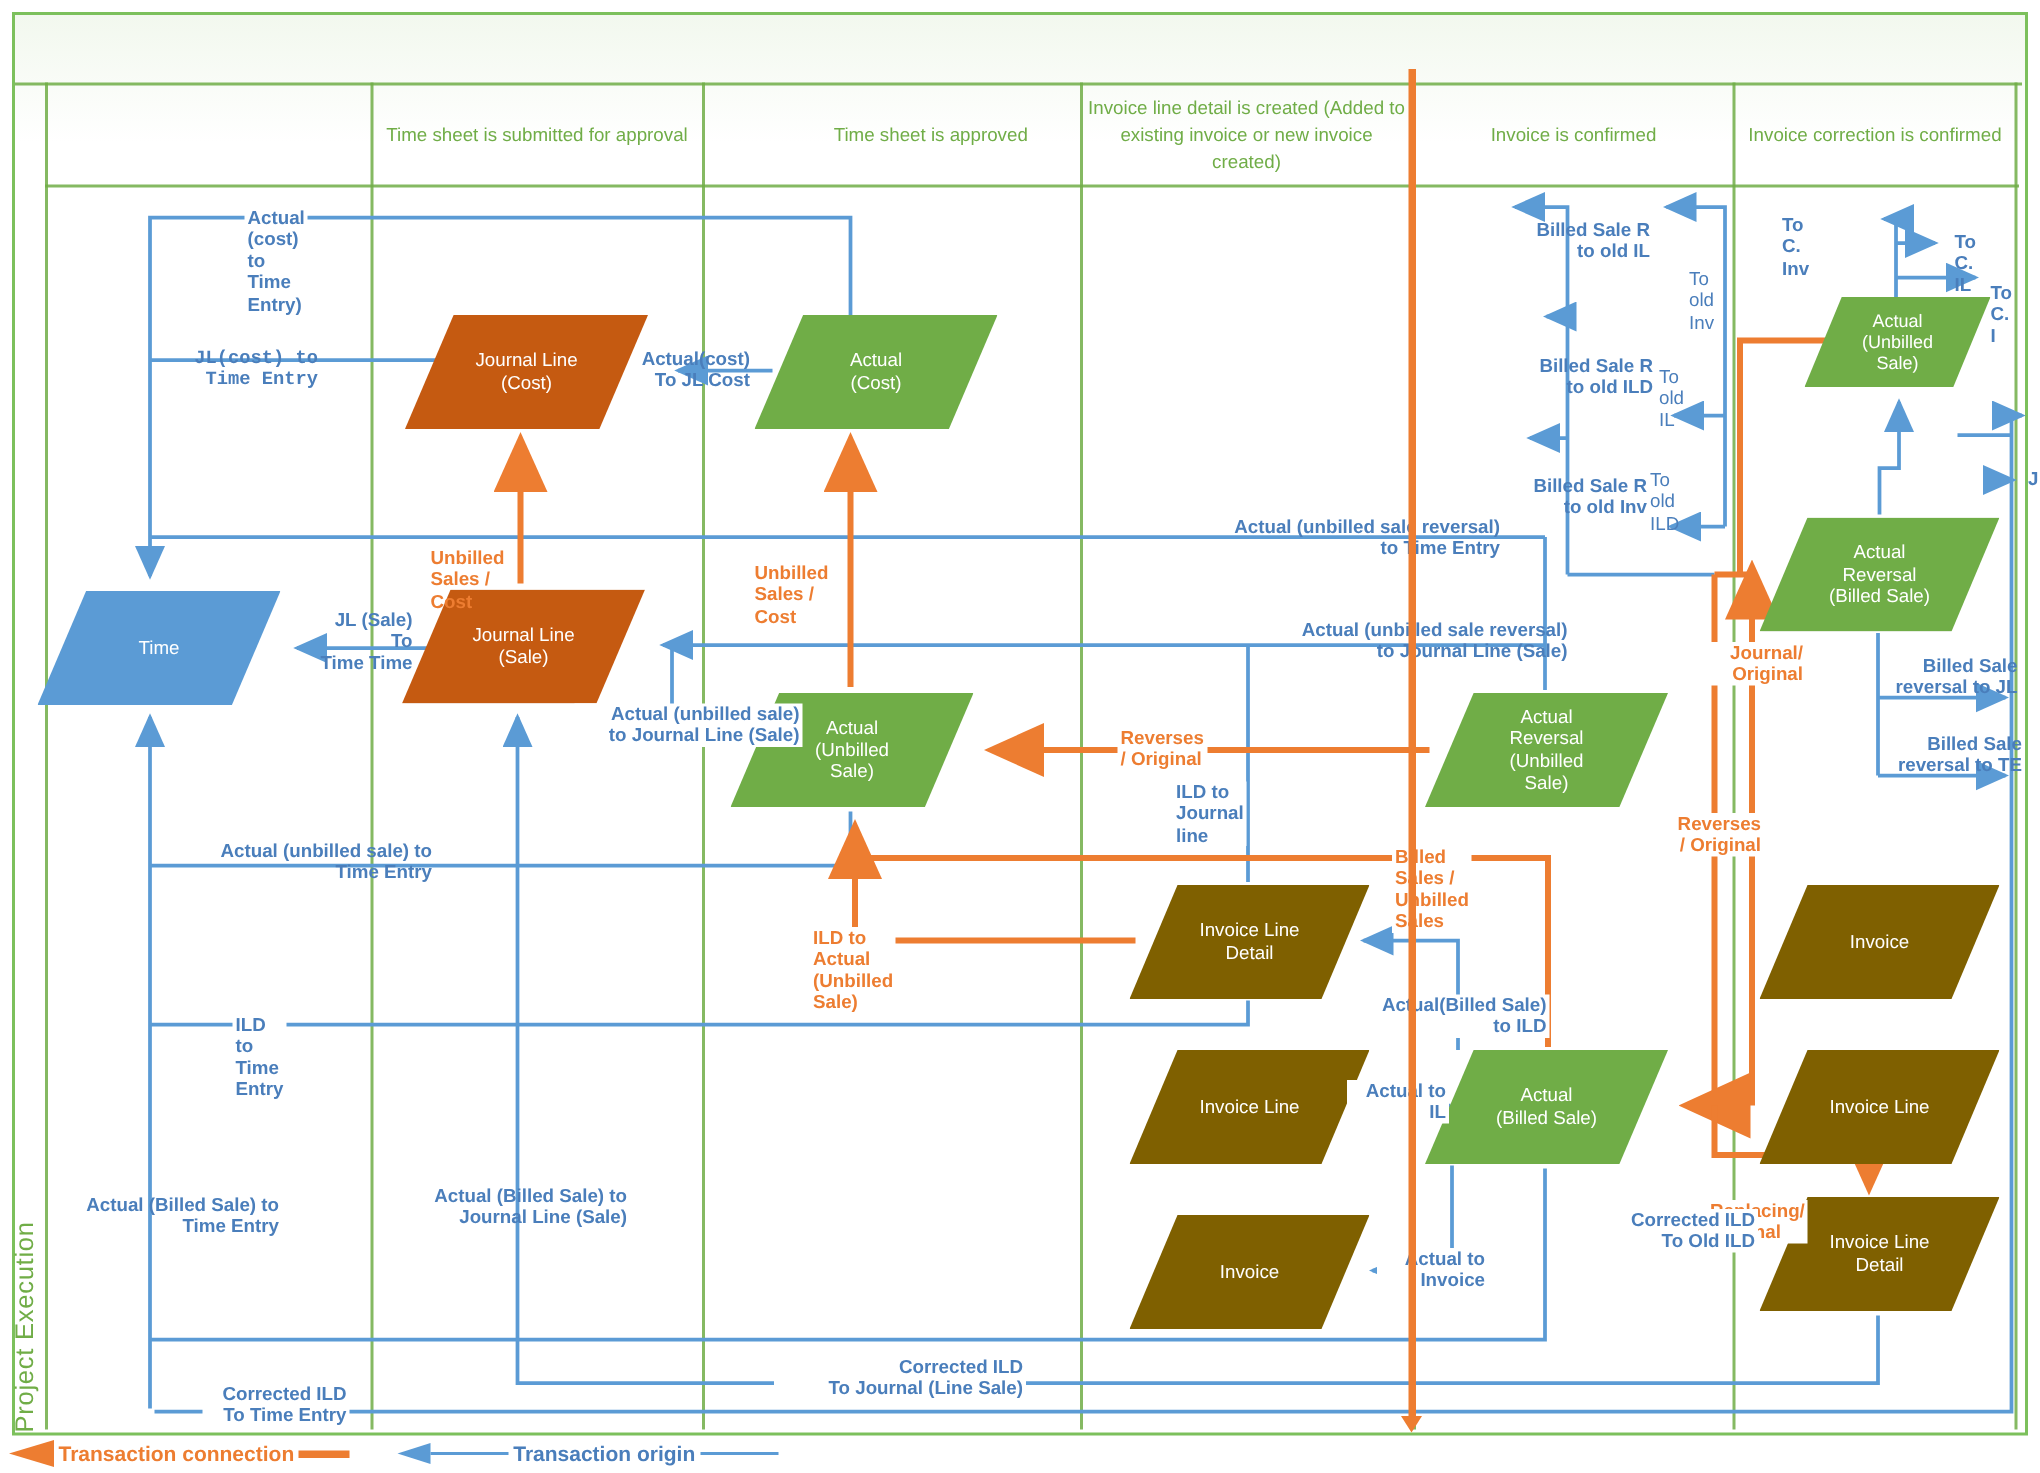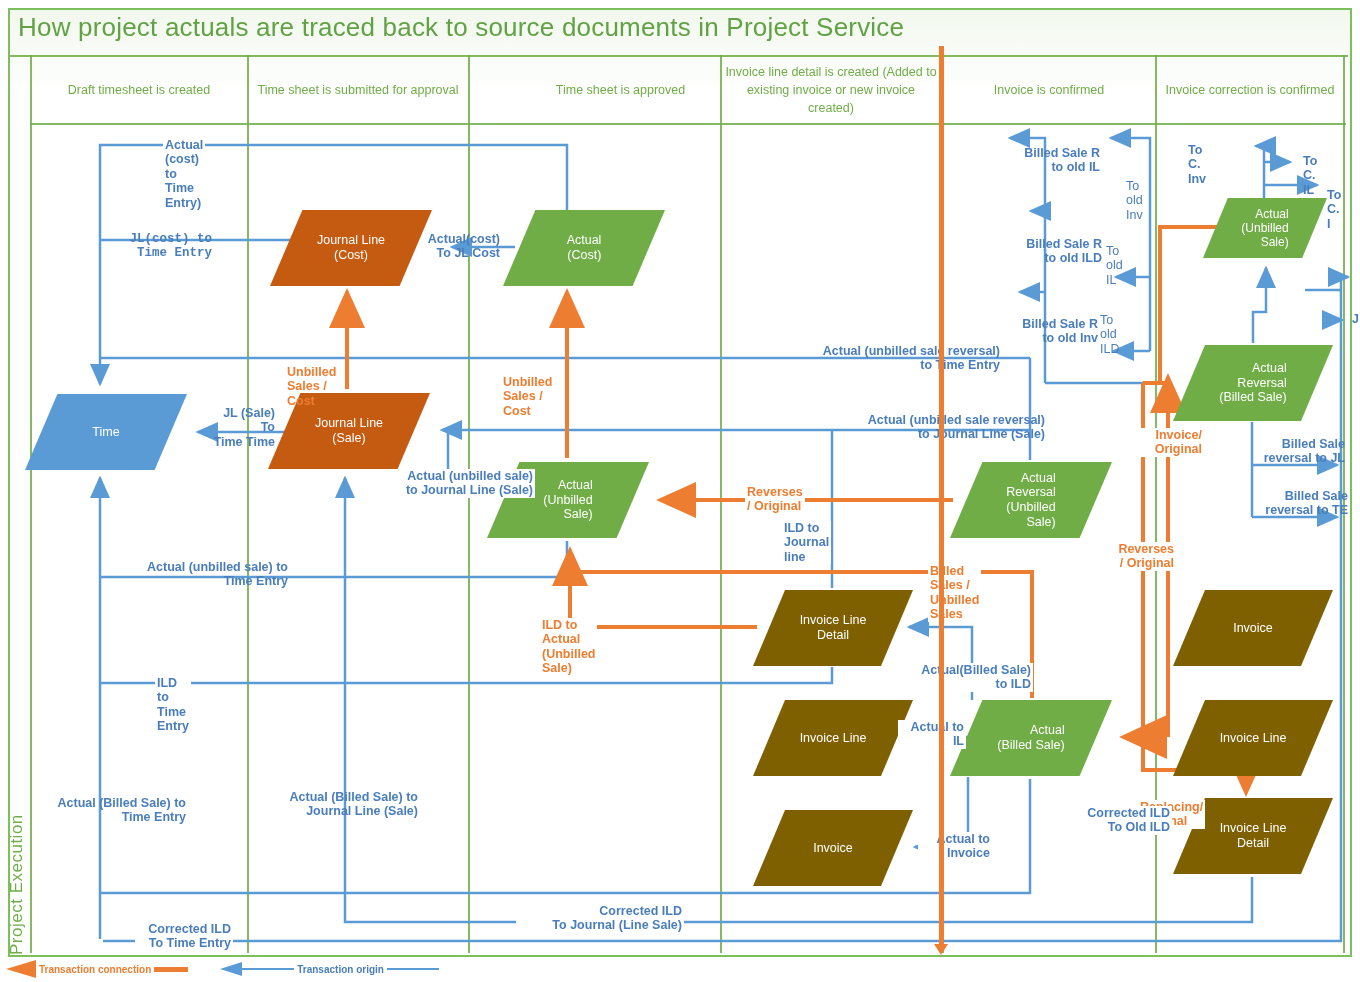--- a/index.html
+++ b/index.html
@@ -12,63 +12,61 @@
   .title{position:absolute;left:18px;top:12px;font-size:26px;color:#61A244;letter-spacing:.2px;}
   .hdr{position:absolute;top:57px;height:66px;display:flex;align-items:center;justify-content:center;
        text-align:center;color:#70AD47;font-size:12.5px;line-height:1.45;}
   .lane-label{position:absolute;left:7px;top:765px;width:24px;height:190px;color:#70AD47;font-size:17px;
        writing-mode:vertical-rl;transform:rotate(180deg);text-align:left;letter-spacing:.5px;}
   
   .pgram{position:absolute;display:flex;align-items:center;justify-content:center;text-align:center;
          color:#fff;font-size:12.5px;line-height:1.18;white-space:pre-line;
          clip-path:polygon(20% 0,100% 0,80% 100%,0 100%);
          filter:drop-shadow(2.5px 2.5px 1.5px rgba(120,120,120,.45));}
-  .sh-orange{background:#C55A11;} .sh-green{background:#70AD47;text-align:right;}
+  .sh-orange{background:#C55A11;} .sh-green{background:#70AD47;}
   .sh-olive{background:#7F6000;}  .sh-blue{background:#5B9BD5;}
   
   .lbl{position:absolute;font-size:12.5px;font-weight:bold;color:#4A7EBB;line-height:1.15;
        white-space:pre-line;}
   .lbl.c{text-align:right;}
   .lbl.o{color:#ED7D31;}
   .lbl.bg{background:#fff;padding:0 2px;}
   svg.wires{position:absolute;left:0;top:0;z-index:3;pointer-events:none;}
   .shapes{position:absolute;left:0;top:0;z-index:4;width:0;height:0;}
   .labels{position:absolute;left:0;top:0;z-index:5;width:0;height:0;}
   .divider{position:absolute;left:939px;top:46px;width:4.5px;height:900px;background:#ED7D31;z-index:6;}
   .divider-head{position:absolute;left:934px;top:944px;width:0;height:0;z-index:6;
        border-left:7px solid transparent;border-right:7px solid transparent;border-top:11px solid #ED7D31;}
   
   .legend{position:absolute;left:6px;top:957px;height:24px;display:flex;align-items:center;z-index:7;}
   .tri{width:0;height:0;}
   .tri.big-orange{border-top:9px solid transparent;border-bottom:9px solid transparent;border-right:30px solid #ED7D31;}
   .shaft-orange{width:34px;height:5px;background:#ED7D31;}
   .tri.blue{border-top:7px solid transparent;border-bottom:7px solid transparent;border-right:22px solid #5B9BD5;}
   .shaft-blue{width:52px;height:2.5px;background:#5B9BD5;}
-  .legend .txt{font-size:10px;font-weight:bold;margin:0 3px;}
+  .legend .txt{font-size:14px;font-weight:bold;margin:0 3px;}
   .legend .txt.or{color:#ED7D31;} .legend .txt.bl{color:#4A7EBB;}
 </style>
 </head>
 <body>
 
 <div id="stage">
 
   <div class="outer"></div>
-  <div class="title">How project actuals are traced back to source documents in Project Service</div>
 
   <div class="gline" style="left:10px;top:55px;width:1338px;height:2px;"></div>
   <div class="gline" style="left:30px;top:123px;width:1316px;height:1.5px;"></div>
   <div class="gline" style="left:30px;top:55px;width:1.5px;height:898px;"></div>
   <div class="gline" style="left:247px;top:55px;width:1.5px;height:898px;"></div>
   <div class="gline" style="left:468px;top:55px;width:1.5px;height:898px;"></div>
   <div class="gline" style="left:720px;top:55px;width:1.5px;height:898px;"></div>
   <div class="gline" style="left:942px;top:55px;width:1.5px;height:898px;"></div>
   <div class="gline" style="left:1155px;top:55px;width:1.5px;height:898px;"></div>
   <div class="gline" style="left:1343px;top:55px;width:1.5px;height:898px;"></div>
 
-  <div class="hdr" style="left:32px;width:214px;">Draft timesheet is created</div>
   <div class="hdr" style="left:249px;width:218px;">Time sheet is submitted for approval</div>
   <div class="hdr" style="left:470px;width:301px;">Time sheet is approved</div>
   <div class="hdr" style="left:725px;width:212px;">Invoice line detail is created (Added to existing invoice or new invoice created)</div>
   <div class="hdr" style="left:944px;width:210px;">Invoice is confirmed</div>
   <div class="hdr" style="left:1157px;width:186px;">Invoice correction is confirmed</div>
 
   <div class="lane-label">Project Execution</div>
 
   <svg class="wires" width="1360" height="982">
     <defs>
@@ -217,21 +215,21 @@
 to old Inv</div>
     <div class="lbl" style="left:1100px;top:313px;font-weight:normal;">To old ILD</div>
     <div class="lbl" style="left:1188px;top:143px;">To C. Inv</div>
     <div class="lbl" style="left:1303px;top:154px;">To C. IL</div>
     <div class="lbl" style="left:1327px;top:188px;">To C. I</div>
     <div class="lbl" style="left:1352px;top:312px;">J</div>
     <div class="lbl c" style="left:1253px;top:437px;width:92px;">Billed Sale
 reversal to JL</div>
     <div class="lbl c" style="left:1256px;top:489px;width:92px;">Billed Sale
 reversal to TE</div>
-    <div class="lbl c o bg" style="left:1138px;top:428px;width:62px;">Invoice/
+    <div class="lbl c o bg" style="left:1138px;top:428px;width:62px;">Journal/
 Original</div>
     <div class="lbl c o bg" style="left:1110px;top:542px;width:62px;">Reverses
 / Original</div>
     <div class="lbl o bg" style="left:1138px;top:800px;">Replacing/ Original</div>
     <div class="lbl c bg" style="left:1072px;top:806px;width:96px;">Corrected ILD
 To Old ILD</div>
   </div>
 
   <div class="divider"></div>
   <div class="divider-head"></div>

